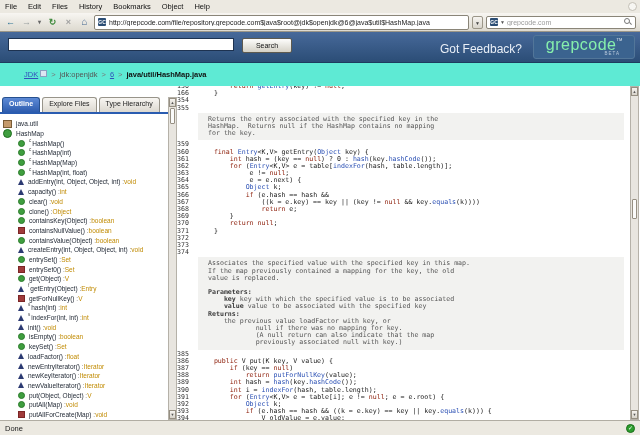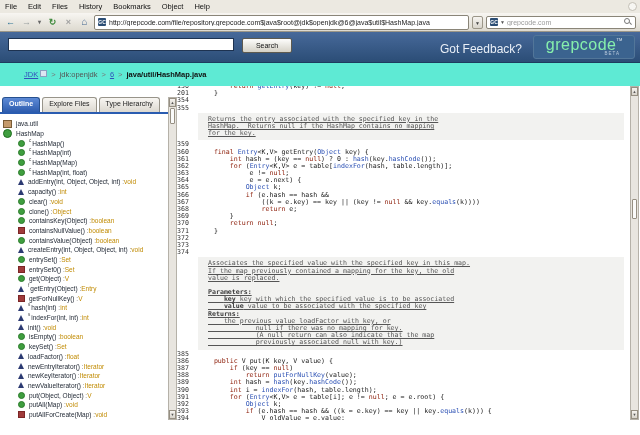--- a/index.html
+++ b/index.html
@@ -100,21 +100,21 @@
   #win-scroll{left:630px;top:86px;width:9px;bottom:15px;}
   #win-thumb{top:112px;height:18px;}
   
   #codepane{position:absolute;left:177px;top:86px;right:10px;bottom:15px;background:#fff;
     overflow:hidden;font-family:"DejaVu Sans Mono",monospace;font-size:6.6px;color:#1a1a1a;}
   #codelines{margin-top:-3px;}
   .crow{display:flex;height:7.2px;line-height:7.2px;white-space:pre;}
   .ln{flex:none;width:21px;color:#333;}
   .kw{color:#8b1b06;font-weight:normal;}
   .lnkc{color:#2b50b4;}
-  .docblock{margin:1px 6px 1px 21px;background:#f2f2f0;padding:3px 0 3px 10px;color:#555;text-decoration:underline;}
+  .docblock{margin:1px 6px 1px 21px;background:#f2f2f0;padding:3px 0 3px 10px;color:#555;}
   .docline{height:7.2px;line-height:7.2px;white-space:pre;}
   .docline .b{font-weight:bold;color:#3c3c3c;margin-top:16px;}
   
   #statusbar{position:absolute;left:0;right:0;bottom:0;height:15px;background:#ece9e1;
     border-top:1px solid #b1ada3;box-sizing:border-box;}
   #status-text{position:absolute;left:5px;top:3px;font-size:7.5px;color:#222;}
   #status-ok{position:absolute;right:5px;top:3px;width:9px;height:9px;border-radius:50%;
     background:#2d9e2d;border:1px solid #1c6e1c;box-sizing:border-box;color:#fff;font-size:6px;
     line-height:7px;text-align:center;}
 </style>
@@ -361,21 +361,21 @@
 
   <div id="sb-scroll" class="sbar">
     <div class="sb-btn sb-up">▲</div>
     <div id="sb-thumb1" class="sb-thumb"></div>
     <div class="sb-btn sb-dn">▼</div>
   </div>
 
   <div id="codepane">
     <div id="codelines">
         <div class="crow"><span class="ln">150</span><span class="cline"><span>        </span><span class="kw">return</span><span> </span><span class="lnkc">getEntry</span><span>(key) != </span><span class="kw">null</span><span>;</span></span></div>
-        <div class="crow"><span class="ln">201</span><span class="cline"><span>    }</span></span></div>
+        <div class="crow"><span class="ln">166</span><span class="cline"><span>    }</span></span></div>
         <div class="crow"><span class="ln">354</span><span class="cline"></span></div>
         <div class="crow"><span class="ln">355</span><span class="cline"></span></div>
         <div class="docblock">
           <div class="docline"><span>Returns the entry associated with the specified key in the</span></div>
           <div class="docline"><span>HashMap.  Returns null if the HashMap contains no mapping</span></div>
           <div class="docline"><span>for the key.</span></div>
         </div>
         <div class="crow"><span class="ln">359</span><span class="cline"></span></div>
         <div class="crow"><span class="ln">360</span><span class="cline"><span>    </span><span class="kw">final</span><span> </span><span class="lnkc">Entry</span><span>&lt;K,V&gt; getEntry(</span><span class="lnkc">Object</span><span> key) {</span></span></div>
         <div class="crow"><span class="ln">361</span><span class="cline"><span>        </span><span class="kw">int</span><span> hash = (key == </span><span class="kw">null</span><span>) ? 0 : </span><span class="lnkc">hash</span><span>(key.</span><span class="lnkc">hashCode</span><span>());</span></span></div>
@@ -418,14 +418,18 @@
         <div class="crow"><span class="ln">394</span><span class="cline"><span>                V oldValue = e.value;</span></span></div>
       </div>
   </div>
 
   <div id="win-scroll" class="sbar">
     <div class="sb-btn sb-up">▲</div>
     <div id="win-thumb" class="sb-thumb"></div>
     <div class="sb-btn sb-dn">▼</div>
   </div>
 
+  <div id="statusbar">
+    <span id="status-text">Done</span>
+    <span id="status-ok">✓</span>
+  </div>
 
 </div>
 
 </body></html>

